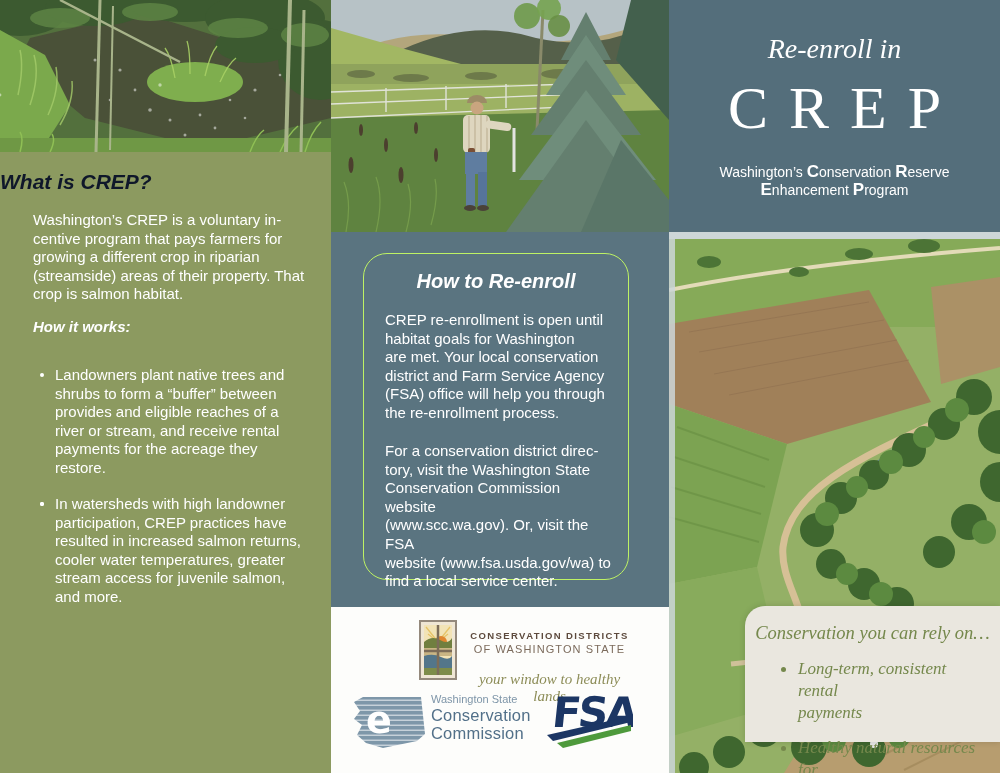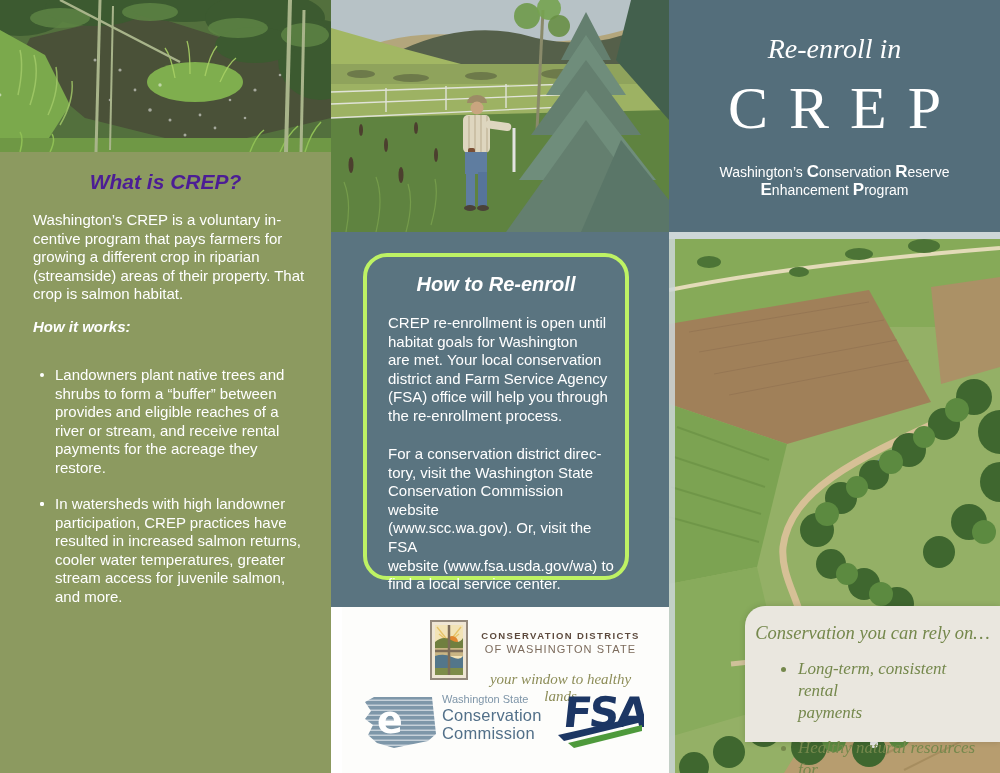--- a/index.html
+++ b/index.html
@@ -5,52 +5,52 @@
   * { margin:0; padding:0; box-sizing:border-box; }
   body { background:#444; font-family:"Liberation Sans", sans-serif; }
   #page {
     position:relative; width:1000px; height:773px; margin:0 auto;
     background:#fff; overflow:hidden;
   }
   
   .panel-left { position:absolute; left:0; top:0; width:331px; height:773px; background:var(--green-panel,#8c9a60); }
   .photo-stream { position:absolute; left:0; top:0; width:331px; height:152px; display:block; }
   .left-heading {
-    position:absolute; top:170px; left:0; width:100%; text-align:center;
-    font-style:italic; font-weight:bold; font-size:21px; color:#4c1d95;
+    position:absolute; top:170px; left:0; width:100%; text-align:left;
+    font-style:italic; font-weight:bold; font-size:21px; color:#0f172a;
   }
   .left-intro {
     position:absolute; top:211px; left:33px; width:285px;
     font-size:15px; line-height:18.5px; color:#fff; white-space:pre-line;
   }
   .left-hiw {
     position:absolute; top:318px; left:33px;
     font-style:italic; font-weight:bold; font-size:15px; color:#fff;
   }
   .left-bullets { position:absolute; top:366px; left:38px; width:285px; list-style:none; }
   .left-bullets li { position:relative; padding-left:17px; margin-bottom:18px;
     font-size:15px; line-height:18.5px; color:#fff; white-space:pre-line; }
   .dot-w { position:absolute; left:2px; top:7px; width:4px; height:4px; border-radius:50%; background:#fff; }
 
   
   .mid-photo { position:absolute; left:331px; top:0; width:338px; height:232px; display:block; }
   .mid-slate { position:absolute; left:331px; top:232px; width:338px; height:375px; background:var(--slate-panel,#5a7480); }
   .reenroll-box {
     position:absolute; left:32px; top:21px; width:266px; height:327px;
-    border:4px solid #bef264; border-radius:24px;
+    border:1px solid #bef264; border-radius:24px;
   }
   .box-heading {
     position:absolute; top:16px; left:0; width:100%; text-align:center;
     font-style:italic; font-weight:bold; font-size:20px; color:#fff;
   }
   .box-para { position:absolute; left:21px; width:230px; font-size:15px; line-height:18.6px;
     color:#fff; white-space:pre-line; }
   .box-para.p1 { top:57px; }
   .box-para.p2 { top:188px; }
-  .mid-white { position:absolute; left:342px; top:607px; width:386px; height:166px; background:#fdfdfb;text-decoration:underline; }
+  .mid-white { position:absolute; left:331px; top:607px; width:386px; height:166px; background:#fdfdfb;text-decoration:underline; }
 
   
   .cdws { position:absolute; left:88px; top:11px; }
   .cdws-window { position:absolute; left:0; top:2px; }
   .cdws-text { position:absolute; left:48px; top:12px; width:165px; text-align:center; }
   .cdws-line1 { font-size:9.5px; font-weight:bold; letter-spacing:1.4px; color:var(--cdws-brown,#5d4a3d); }
   .cdws-line2 { font-size:11px; letter-spacing:1.1px; color:#7c6b5c; margin-top:2px; }
   .cdws-tagline { font-family:"Liberation Serif",serif; font-style:italic; font-size:15px;
     color:var(--cdws-olive,#8d8d58); margin-top:16px; }
 

